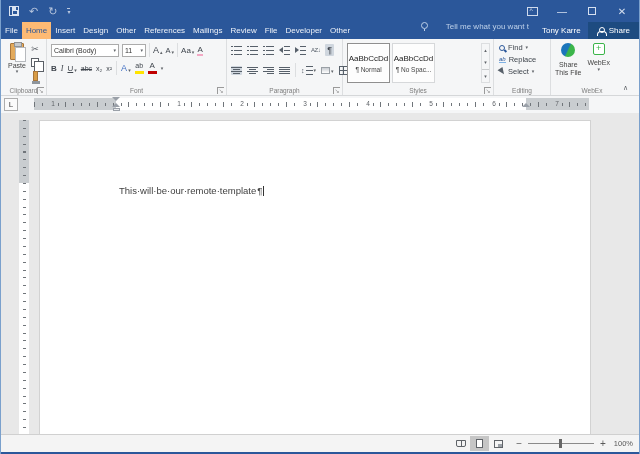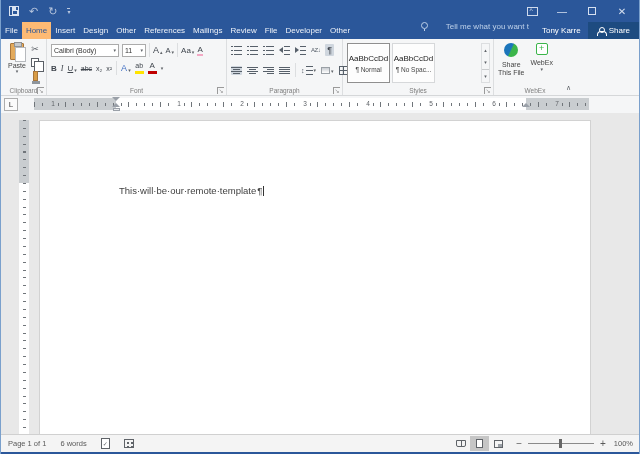--- a/index.html
+++ b/index.html
@@ -366,20 +366,39 @@
       </div>
       <div class="gal-scroll">
         <div>▴</div>
         <div>▾</div>
         <div class="gal-more">▾</div>
       </div>
       <div class="glabel">Styles</div>
       <div class="launcher">↘</div>
     </div>
 
+    <div class="rgroup g-edit">
+      <div class="editcol">
+        <span class="editrow">
+            <span class="ic-find"></span>
+            <span>Find</span>
+            <span class="caret">▾</span>
+          </span>
+        <span class="editrow">
+            <span class="ic-replace">ab</span>
+            <span>Replace</span>
+          </span>
+        <span class="editrow">
+            <span class="ic-select"></span>
+            <span>Select</span>
+            <span class="caret">▾</span>
+          </span>
+      </div>
+      <div class="glabel">Editing</div>
+    </div>
 
     <div class="rgroup g-webex">
       <div class="webexbtns">
         <div class="bigbtn">
           <span class="ic-sphere"></span>
           <span>Share</span>
           <span>This File</span>
         </div>
         <div class="bigbtn">
           <span class="ic-wbplus">+</span>
@@ -420,26 +439,20 @@
     <div class="page">
       <div class="para">
         <span>This·will·be·our·remote·template</span>
           <span class="pilcrow">¶</span>
           <span class="cursor"></span>
       </div>
     </div>
   </div>
 
   <div class="statusbar">
-    <div class="sb-left">
-      <span>Page 1 of 1</span>
-      <span>6 words</span>
-      <span class="ic-proof"></span>
-      <span class="ic-macro"></span>
-    </div>
     <div class="sb-right">
       <div class="viewbtns">
         <div class="viewbtn">
             <span class="ic-read"></span>
           </div>
         <div class="viewbtn active">
             <span class="ic-print"></span>
           </div>
         <div class="viewbtn">
             <span class="ic-web"></span>

